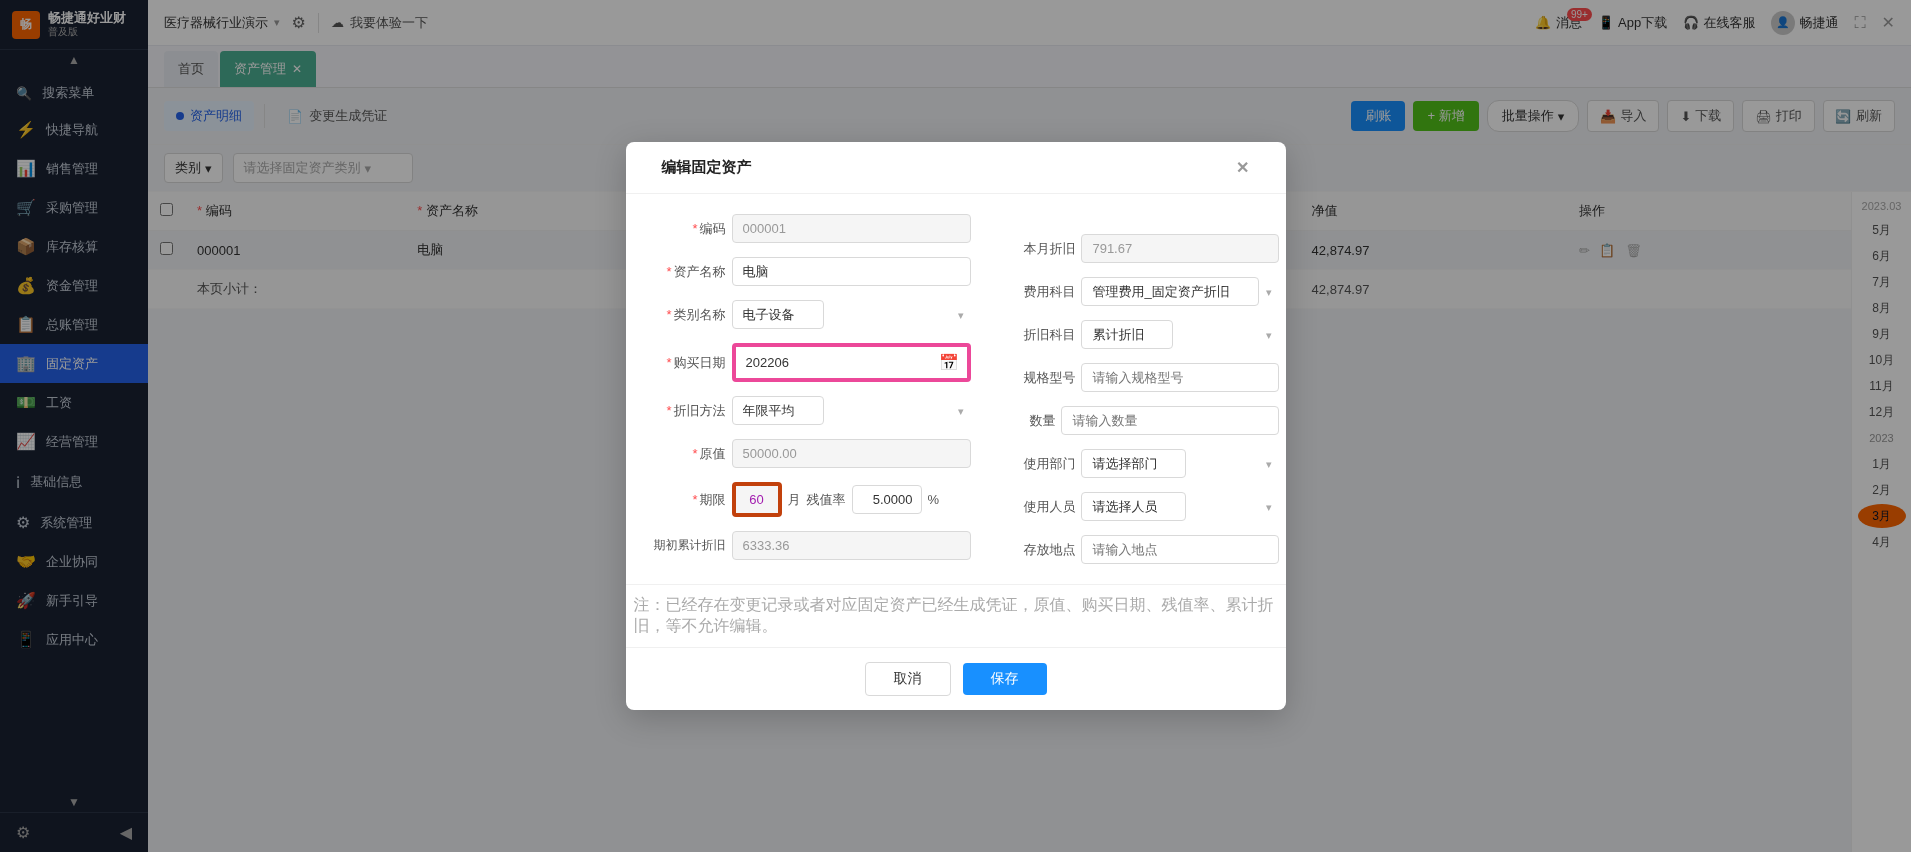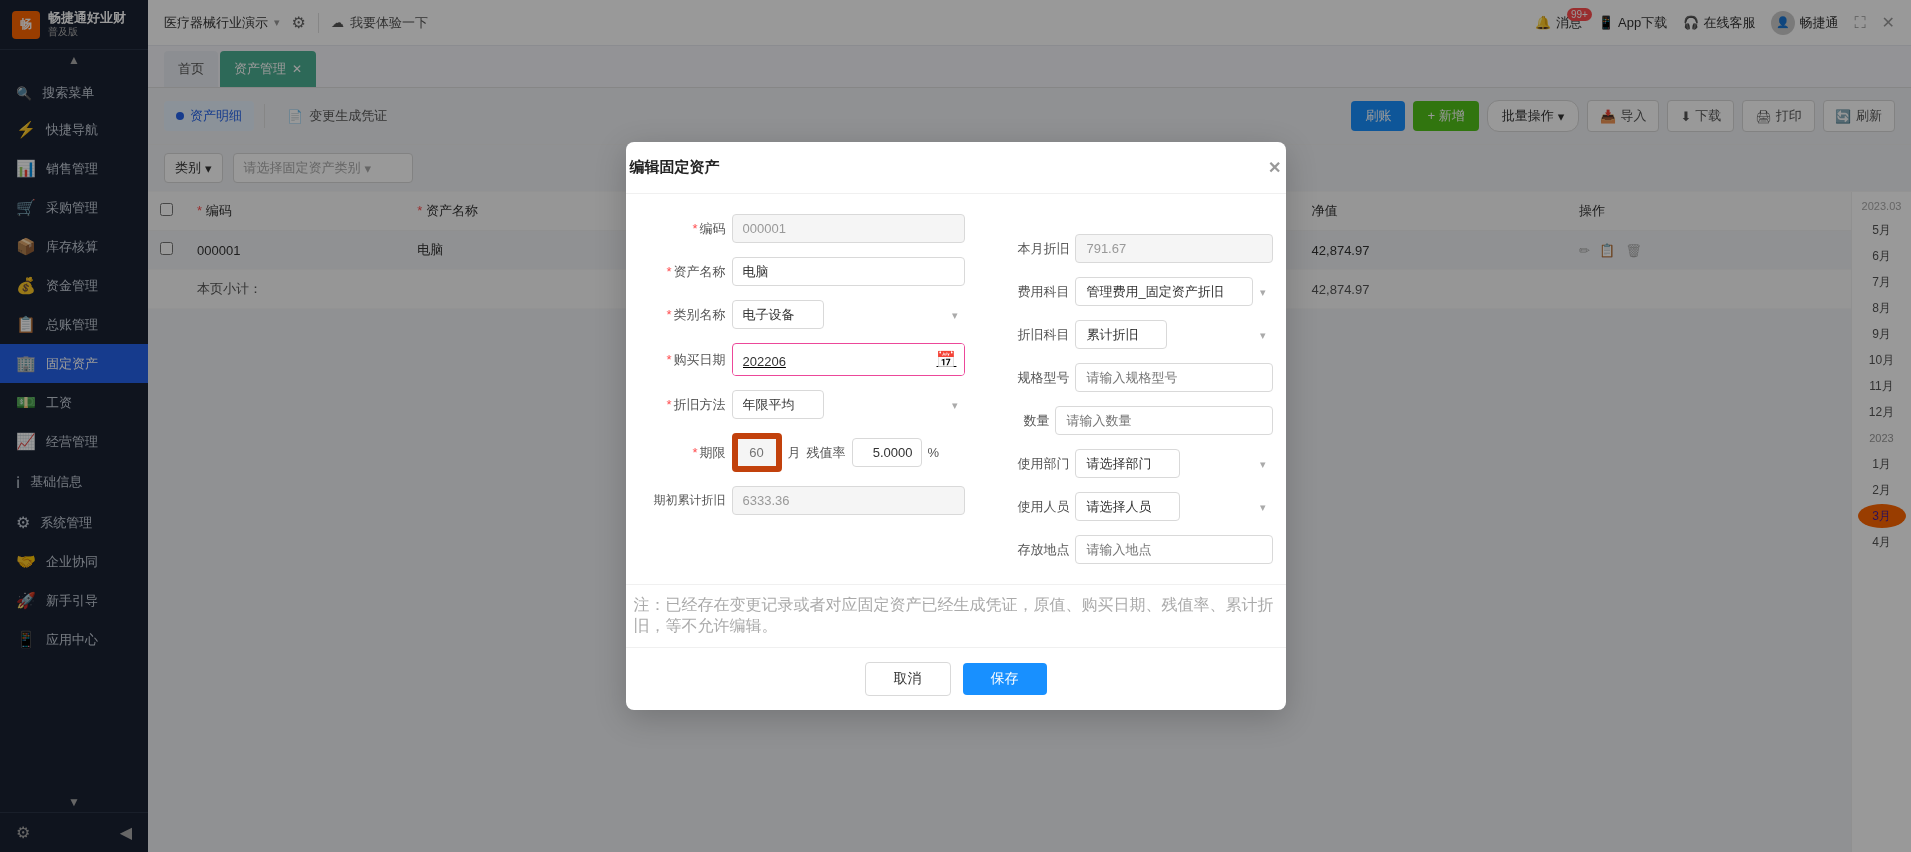--- a/index.html
+++ b/index.html
@@ -238,21 +238,21 @@
       overflow: hidden;
     }
     .calendar-month-label {
       font-size: 11px; color: #aaa; padding: 4px;
     }
     .cal-item {
       width: 48px; height: 24px;
       display: flex; align-items: center; justify-content: center;
       cursor: pointer; border-radius: 4px; font-size: 12px; color: #555;
     }
-    .cal-item.today { background: #ff6600; color: #4c1d95; border-radius: 50%; }
+    .cal-item.today { background: #ff6600; color: #0f172a; border-radius: 50%; }
 
     
     .pagination {
       padding: 8px 16px;
       display: flex; align-items: center; gap: 8px;
       font-size: 13px; color: #555;
       border-top: 1px solid #f0f0f0;
     }
     .page-size-select {
       border: 1px solid #d9d9d9; border-radius: 4px;
@@ -269,21 +269,21 @@
     .modal {
       background: white;
       border-radius: 8px;
       width: 660px;
       box-shadow: 0 8px 32px rgba(0,0,0,0.2);
       padding: 0;
       overflow: hidden;
     }
     .modal-header {
       display: flex; align-items: center; justify-content: space-between;
-      padding: 16px 4px;
+      padding: 16px 36px;
       border-bottom: 1px solid #f0f0f0;
       font-size: 15px; font-weight: bold; color: #222;
     }
     .modal-close { cursor: pointer; color: #999; font-size: 16px; }
     .modal-body { padding: 20px; }
     .modal-grid {
       display: grid;
       grid-template-columns: 1fr 1fr;
       gap: 16px 24px;
     }
@@ -299,24 +299,23 @@
       min-width: 80px; justify-content: flex-end;
     }
     .form-input {
       flex: 1;
       border: 1px solid #d9d9d9; border-radius: 4px;
       padding: 6px 10px; font-size: 13px; color: #333;
       background: white; outline: none;
     }
     .form-input.disabled { background: #f5f5f5; color: #999; }
     .form-input-with-icon {
-      display: flex; align-items: flex-end;
-      border: 1px solid #ec4899; border-radius: 4px;
+      display: flex; align-items: center;
+      border: 4px solid #ec4899; border-radius: 4px;
       overflow: hidden;
-      text-decoration: underline;
     }
     .form-input-with-icon input {
       flex: 1; border: none; outline: none;
       padding: 6px 10px; font-size: 13px; color: #333;
     }
     .form-input-with-icon .cal-icon {
       padding: 6px 8px; color: #aaa; background: white; cursor: pointer;
     }
     .form-select {
       flex: 1;
@@ -327,22 +326,22 @@
     .form-select-arrow {
       position: absolute; right: 8px; top: 50%; transform: translateY(-50%);
       pointer-events: none; color: #aaa; font-size: 11px;
     }
     .inline-group {
       display: flex; align-items: center; gap: 6px;
     }
     .inline-label { font-size: 13px; color: #555; }
     .small-input {
       width: 50px;
-      border: 6px solid #c2410c; border-radius: 4px;
-      padding: 6px 8px; font-size: 13px; color: #737373;
+      border: 4px solid #c2410c; border-radius: 4px;
+      padding: 6px 8px; font-size: 13px; color: #a21caf;
       background: #f5f5f5; outline: none; text-align: center;
     }
     .small-input-pct {
       width: 70px;
       border: 1px solid #d9d9d9; border-radius: 4px;
       padding: 6px 8px; font-size: 13px; color: #333;
       background: white; outline: none; text-align: right;
     }
 
     .modal-note {
@@ -668,20 +667,26 @@
                   <span class="form-label required">折旧方法</span>
                 </div>
                 <div style="flex:1;position:relative;">
                   <select class="form-select">
                     <option>年限平均</option>
                   </select>
                   <span class="form-select-arrow">▾</span>
                 </div>
               </div>
 
+              <div class="form-field-row">
+                <div class="form-label-wrapper">
+                  <span class="form-label required">原值</span>
+                </div>
+                <input type="text" class="form-input disabled" value="50000.00" readonly="" style="">
+              </div>
 
               <div class="form-field-row">
                 <div class="form-label-wrapper">
                   <span class="form-label required">期限</span>
                 </div>
                 <div class="inline-group" style="flex:1;">
                   <input type="text" class="small-input" value="60" style="">
                   <span class="inline-label">月</span>
                   <span style="font-size:13px;color:#555;">残值率</span>
                   <input type="text" class="small-input-pct" value="5.0000" style="">

